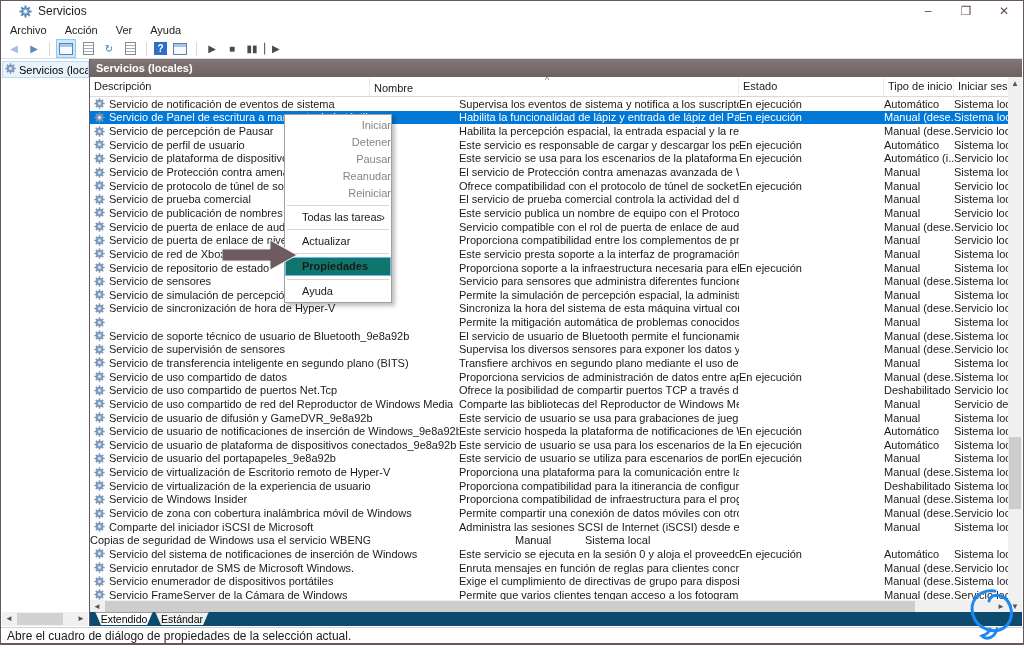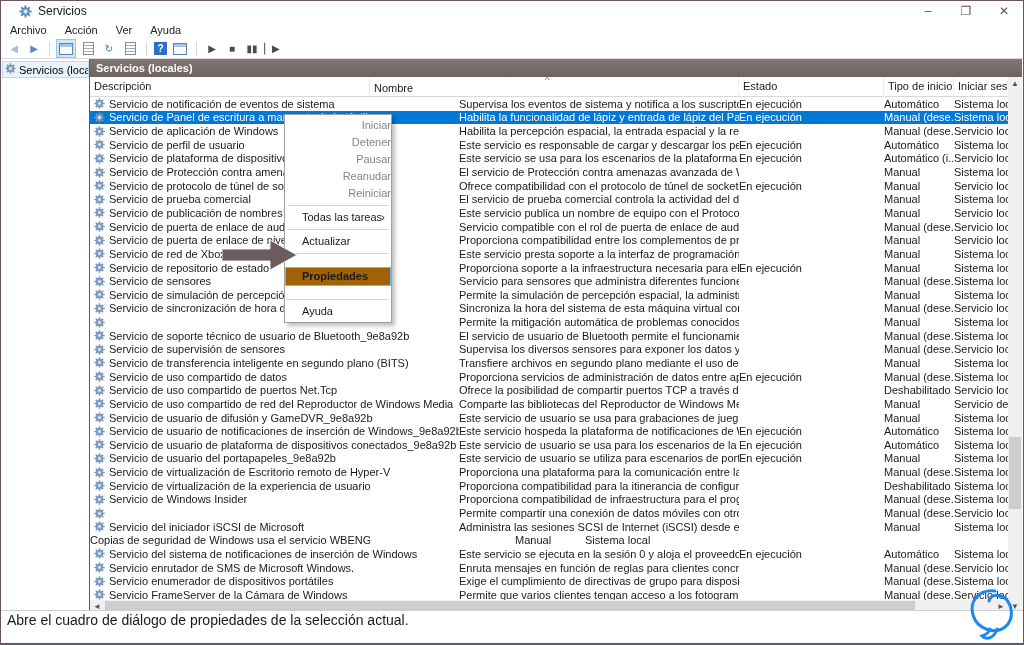--- a/index.html
+++ b/index.html
@@ -71,30 +71,30 @@
   
   .tabsrow { position:absolute; left:0; right:0; bottom:0; height:14px; background:#0c4a6e;
     display:flex; padding-left:5px; }
   .tab { position:relative; height:13px; margin-right:2px; font-size:10.5px; }
   .tab .outer { position:absolute; inset:0; background:#9a9a9a;
     clip-path:polygon(0 0,100% 0,calc(100% - 6px) 100%,6px 100%); }
   .tab .inner { position:absolute; inset:1px 1px 0 1px; background:#fff;
     clip-path:polygon(0 0,100% 0,calc(100% - 5px) 100%,5px 100%);
     display:flex; align-items:flex-start; justify-content:center; line-height:12px; }
   .tab.inactive .inner { background:#f1f1f1; }
-  .statusbar { position:absolute; left:0; right:0; bottom:17px; height:16px; background:#fff;
-    border-top:1px solid #d0d0d0; font-size:14px; color:#1a1a1a; padding:1px 0 0 6px; }
+  .statusbar { position:absolute; left:0; right:0; bottom:0; height:16px; background:#fff;
+    border-top:1px solid #d0d0d0; font-size:12px; color:#1a1a1a; padding:1px 0 0 6px; }
 
   
   .ctxmenu { position:absolute; left:283px; top:113px; width:108px; background:#fff;
     border:1px solid #a0a0a0; box-shadow:3px 3px 4px rgba(0,0,0,.25); padding:2px 0; z-index:30; }
   .ctx-item { height:17px; line-height:17px; font-size:11px; color:#1a1a1a; padding-left:17px;
     position:relative; white-space:nowrap; }
   .ctx-item.disabled { color:#858585;text-align:right; }
-  .ctx-item.hl { background:#a16207; outline:1px solid #70b8f0; font-weight:bold; margin:14px 1px; padding-left:16px; }
+  .ctx-item.hl { background:#0f766e; outline:1px solid #70b8f0; font-weight:bold; margin:4px 1px; padding-left:16px; }
   .ctx-sep { height:1px; background:#d7d7d7; margin:3px 2px; }
   .ctx-sub { position:absolute; right:6px; top:0; font-size:11px; }
 
   .annotation-arrow { position:absolute; left:221px; top:238px; z-index:40; }
   .watermark { position:absolute; right:4px; bottom:0px; z-index:50; }
 </style>
 </head>
 <body>
 
 <div class="window">
@@ -232,21 +232,21 @@
 <svg class="gear" width="11" height="11" viewBox="0 0 16 16">
   <g fill="#7a97bd">
     <rect x="6.8" y="0.5" width="2.4" height="15"></rect>
     <rect x="0.5" y="6.8" width="15" height="2.4"></rect>
     <rect x="6.8" y="0.5" width="2.4" height="15" transform="rotate(45 8 8)"></rect>
     <rect x="6.8" y="0.5" width="2.4" height="15" transform="rotate(135 8 8)"></rect>
   </g>
   <circle cx="8" cy="8" r="4.6" fill="#8fa8c8" stroke="#5e7da3" stroke-width="1"></circle>
   <circle cx="8" cy="8" r="1.8" fill="#eef3f8"></circle>
 </svg>
-<span>Servicio de aplicación de Windows</span>
+<span>Servicio de percepción de Pausar</span>
           </div>
           <div class="c-desc">Habilita la percepción espacial, la entrada espacial y la representación...</div>
           <div class="c-est"></div>
           <div class="c-tipo">Manual (dese...</div>
           <div class="c-ses">Servicio local</div>
         </div>
         <div class="row">
           <div class="c-name">
 <svg class="gear" width="11" height="11" viewBox="0 0 16 16">
   <g fill="#7a97bd">
@@ -763,39 +763,40 @@
 <svg class="gear" width="11" height="11" viewBox="0 0 16 16">
   <g fill="#7a97bd">
     <rect x="6.8" y="0.5" width="2.4" height="15"></rect>
     <rect x="0.5" y="6.8" width="15" height="2.4"></rect>
     <rect x="6.8" y="0.5" width="2.4" height="15" transform="rotate(45 8 8)"></rect>
     <rect x="6.8" y="0.5" width="2.4" height="15" transform="rotate(135 8 8)"></rect>
   </g>
   <circle cx="8" cy="8" r="4.6" fill="#8fa8c8" stroke="#5e7da3" stroke-width="1"></circle>
   <circle cx="8" cy="8" r="1.8" fill="#eef3f8"></circle>
 </svg>
+<span>Servicio de zona con cobertura inalámbrica móvil de Windows</span>
           </div>
           <div class="c-desc">Permite compartir una conexión de datos móviles con otro dispositivo.</div>
           <div class="c-est"></div>
           <div class="c-tipo">Manual (dese...</div>
           <div class="c-ses">Servicio local</div>
         </div>
         <div class="row">
           <div class="c-name">
 <svg class="gear" width="11" height="11" viewBox="0 0 16 16">
   <g fill="#7a97bd">
     <rect x="6.8" y="0.5" width="2.4" height="15"></rect>
     <rect x="0.5" y="6.8" width="15" height="2.4"></rect>
     <rect x="6.8" y="0.5" width="2.4" height="15" transform="rotate(45 8 8)"></rect>
     <rect x="6.8" y="0.5" width="2.4" height="15" transform="rotate(135 8 8)"></rect>
   </g>
   <circle cx="8" cy="8" r="4.6" fill="#8fa8c8" stroke="#5e7da3" stroke-width="1"></circle>
   <circle cx="8" cy="8" r="1.8" fill="#eef3f8"></circle>
 </svg>
-<span>Servicio del iniciador iSCSI de Microsoft</span>
+<span>Comparte del iniciador iSCSI de Microsoft</span>
           </div>
           <div class="c-desc">Administra las sesiones SCSI de Internet (iSCSI) desde este equipo hac...</div>
           <div class="c-est"></div>
           <div class="c-tipo">Manual</div>
           <div class="c-ses">Sistema local</div>
         </div>
         <div class="row">
           <div class="c-desc">Copias de seguridad de Windows usa el servicio WBENGINE para reali...</div>
           <div class="c-est"></div>
           <div class="c-tipo">Manual</div>

